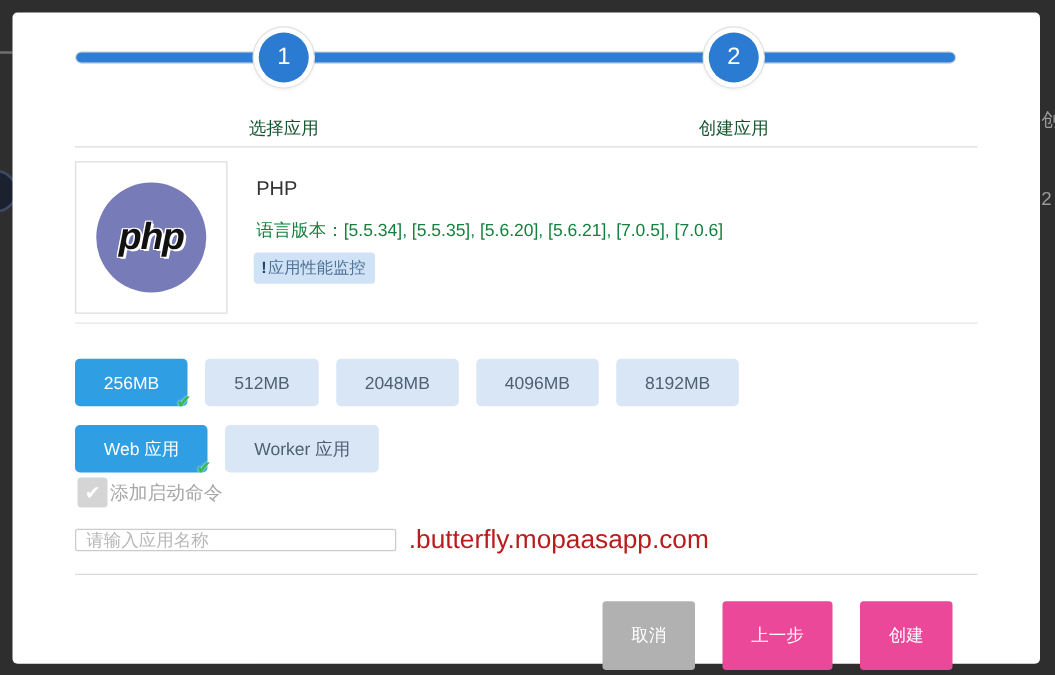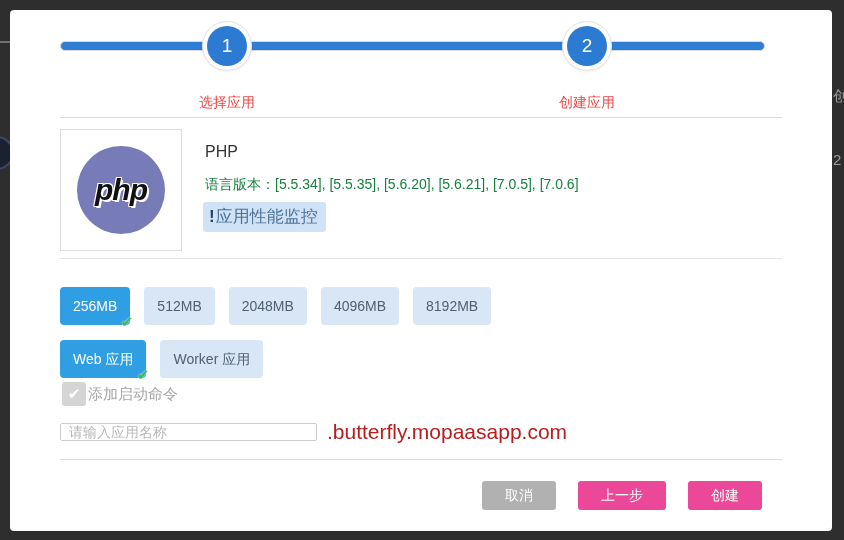--- a/index.html
+++ b/index.html
@@ -19,67 +19,67 @@
   .progress-bar { position:absolute; left:50px; top:31px; width:705px; height:10px;
                   background:#2f7ed6; border:1px solid #d9d9d9; border-radius:5px; }
   .step-circle { position:absolute; top:11px; width:50px; height:50px; border-radius:50%;
                  background:#ffffff; border:1px solid #e2e2e2; box-shadow:0 1px 3px rgba(0,0,0,0.06);
                  display:flex; align-items:center; justify-content:center; z-index:2; }
   .step-circle .inner { width:40px; height:40px; border-radius:50%; background:#2b7bd2; color:#ffffff;
                         font-size:19px; display:flex; align-items:center; justify-content:center; }
   .step-circle.s1 { left:192px; }
   .step-circle.s2 { left:552px; }
   .step-label { position:absolute; top:84px; width:140px; text-align:center;
-                color:#ef4444; font-size:14px; }
+                color:#14532d; font-size:14px; }
   .step-label.s1 { left:147px; }
   .step-label.s2 { left:507px; }
 
   .sep { position:absolute; left:50px; width:722px; height:0; border-top:1px solid #dcdcdc; }
   .sep1 { top:107px; } .sep2 { top:248px; border-top-color:#e6e6e6; } .sep3 { top:449px; }
 
   
   .app-card { position:absolute; left:50px; top:119px; width:122px; height:122px;
               background:#ffffff; border:1px solid #dddddd;
               display:flex; align-items:center; justify-content:center; }
   .php-circle { width:88px; height:88px; border-radius:50%; background:#777cb8;
                 display:flex; align-items:center; justify-content:center; }
   .php-logo-text { font-style:italic; font-weight:bold; font-size:30px; color:#111111; letter-spacing:-1px;
                    text-shadow:-1px -1px 0 #fff, 1px -1px 0 #fff, -1px 1px 0 #fff, 1px 1px 0 #fff, 2px 2px 0 #fff; }
   .app-title { position:absolute; left:195px; top:133px; font-size:16px; color:#333333; }
   .app-versions { position:absolute; left:195px; top:166px; font-size:14px; color:#15803d; }
   .app-badge { position:absolute; left:193px; top:192px; background:#cfe2f6; border-radius:3px;
-               padding:3px 8px 4px 6px; font-size:17px; color:#4e7296; }
+               padding:3px 8px 4px 6px; font-size:13px; color:#4e7296; }
   .app-badge .excl { color:#26456b; font-weight:bold; margin-right:1px; }
 
   
   .opt-row { position:absolute; left:50px; display:flex; gap:14px; }
   .mem-row { top:277px; } .type-row { top:330px; }
   .opt-btn { position:relative; border:none; border-radius:4px; background:#d9e6f6; color:#50606f;
-             font-size:14px; padding:10px 13px; min-width:54px; cursor:pointer;
+             font-size:14px; padding:10px 23px; min-width:54px; cursor:pointer;
              font-family:inherit; line-height:18px; }
   .opt-btn.selected { background:#2f9ee3; color:#ffffff; }
   .opt-check { position:absolute; right:-3px; bottom:-6px; color:#37bc4f; font-size:15px; font-weight:bold;
                text-shadow:0 0 2px #ffffff; }
 
   
   .chk-row { position:absolute; left:52px; top:372px; display:flex; align-items:center; }
   .chk-box { width:24px; height:24px; border-radius:3px; background:#d5d5d5; color:#ffffff;
              font-size:15px; font-weight:bold; display:flex; align-items:center; justify-content:center; }
   .chk-label { margin-left:2px; font-size:15px; color:#a6a6a6; }
 
   
   .name-row { position:absolute; left:50px; top:410px; display:flex; align-items:center; }
   .name-input { width:257px; height:18px; border:1px solid #cccccc; border-radius:2px;
                 padding:0 8px; font-size:14px; color:#333333; font-family:inherit; outline:none; }
   .name-input::placeholder { color:#b8b8b8; }
   .domain-suffix { margin-left:10px; font-size:21px; color:#b91c1c; }
 
   
   .footer { position:absolute; right:70px; top:471px; display:flex; gap:22px; }
-  .btn { border:none; border-radius:3px; color:#ffffff; font-size:14px; padding:7px 23px;
+  .btn { border:none; border-radius:3px; color:#ffffff; font-size:14px; padding:20px 23px;
          cursor:pointer; font-family:inherit; line-height:15px; }
   .btn-gray { background:#b1b1b1; }
   .btn-blue { background:#ec4899; }
 </style>
 </head>
 <body>
 
 <div class="backdrop-line"></div>
 <div class="backdrop-circle"></div>
 <div class="backdrop-glyph" style="left:833px; top:87px;">创</div>

